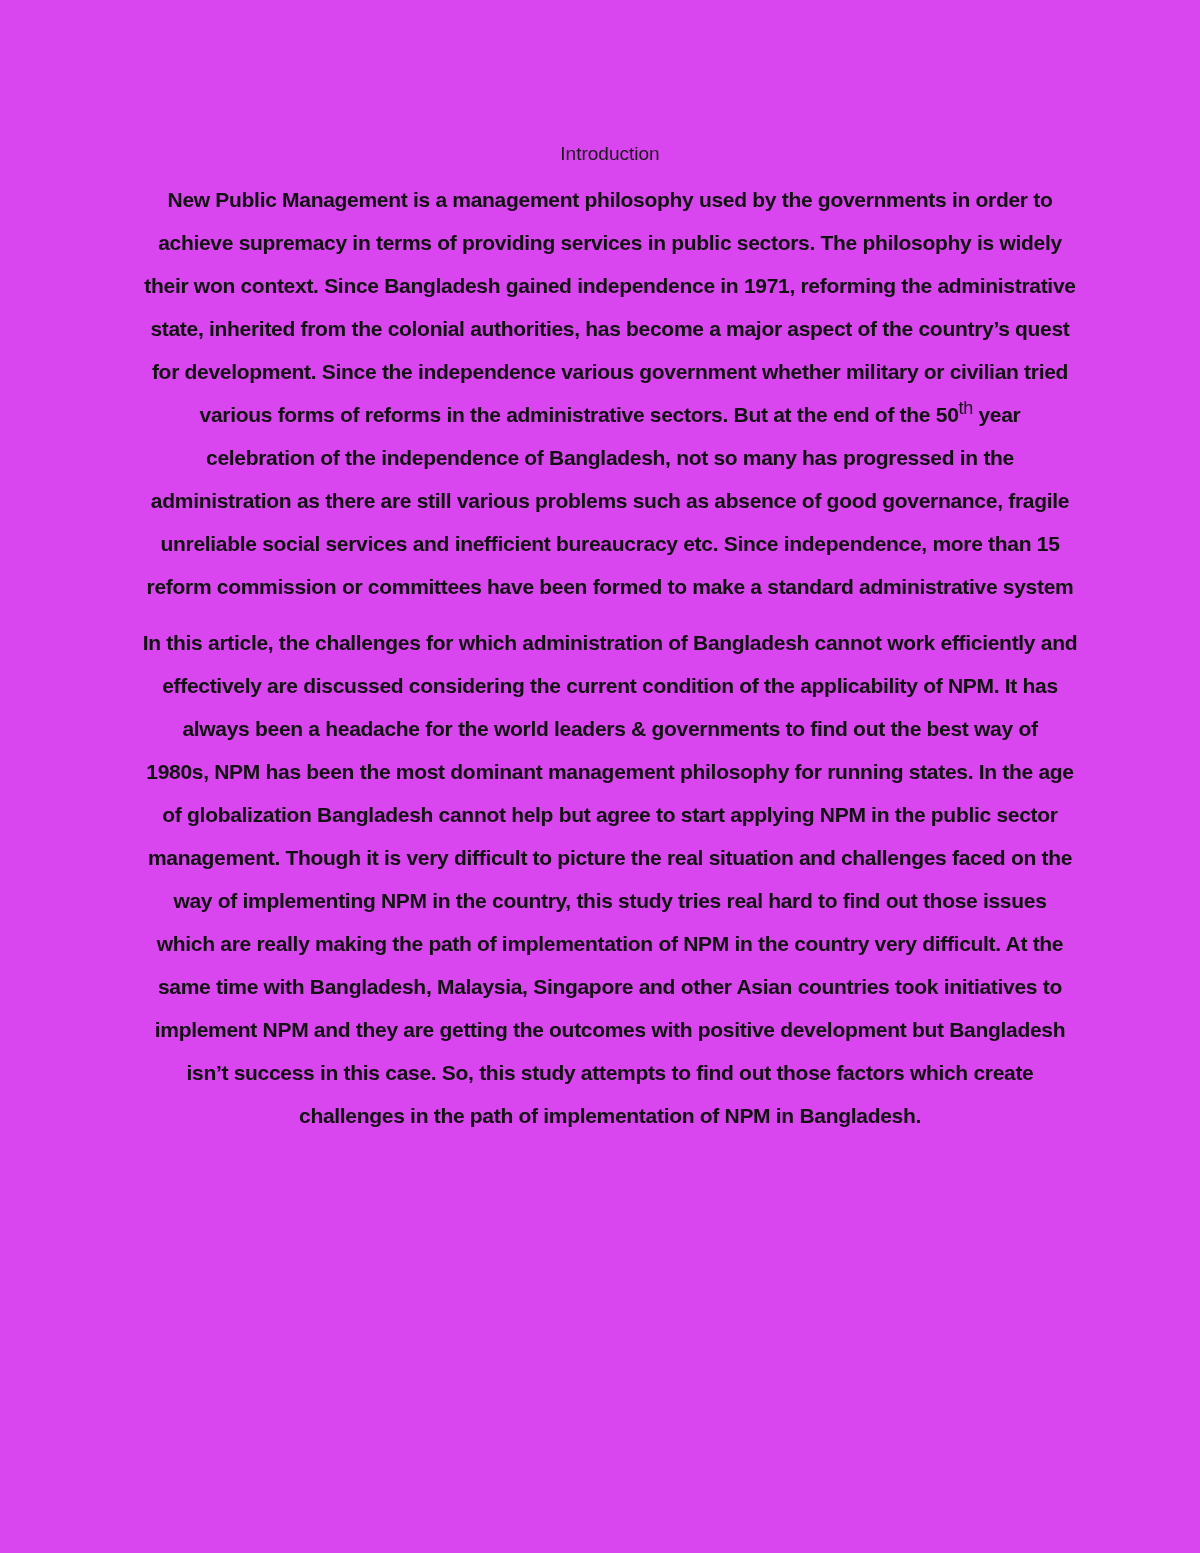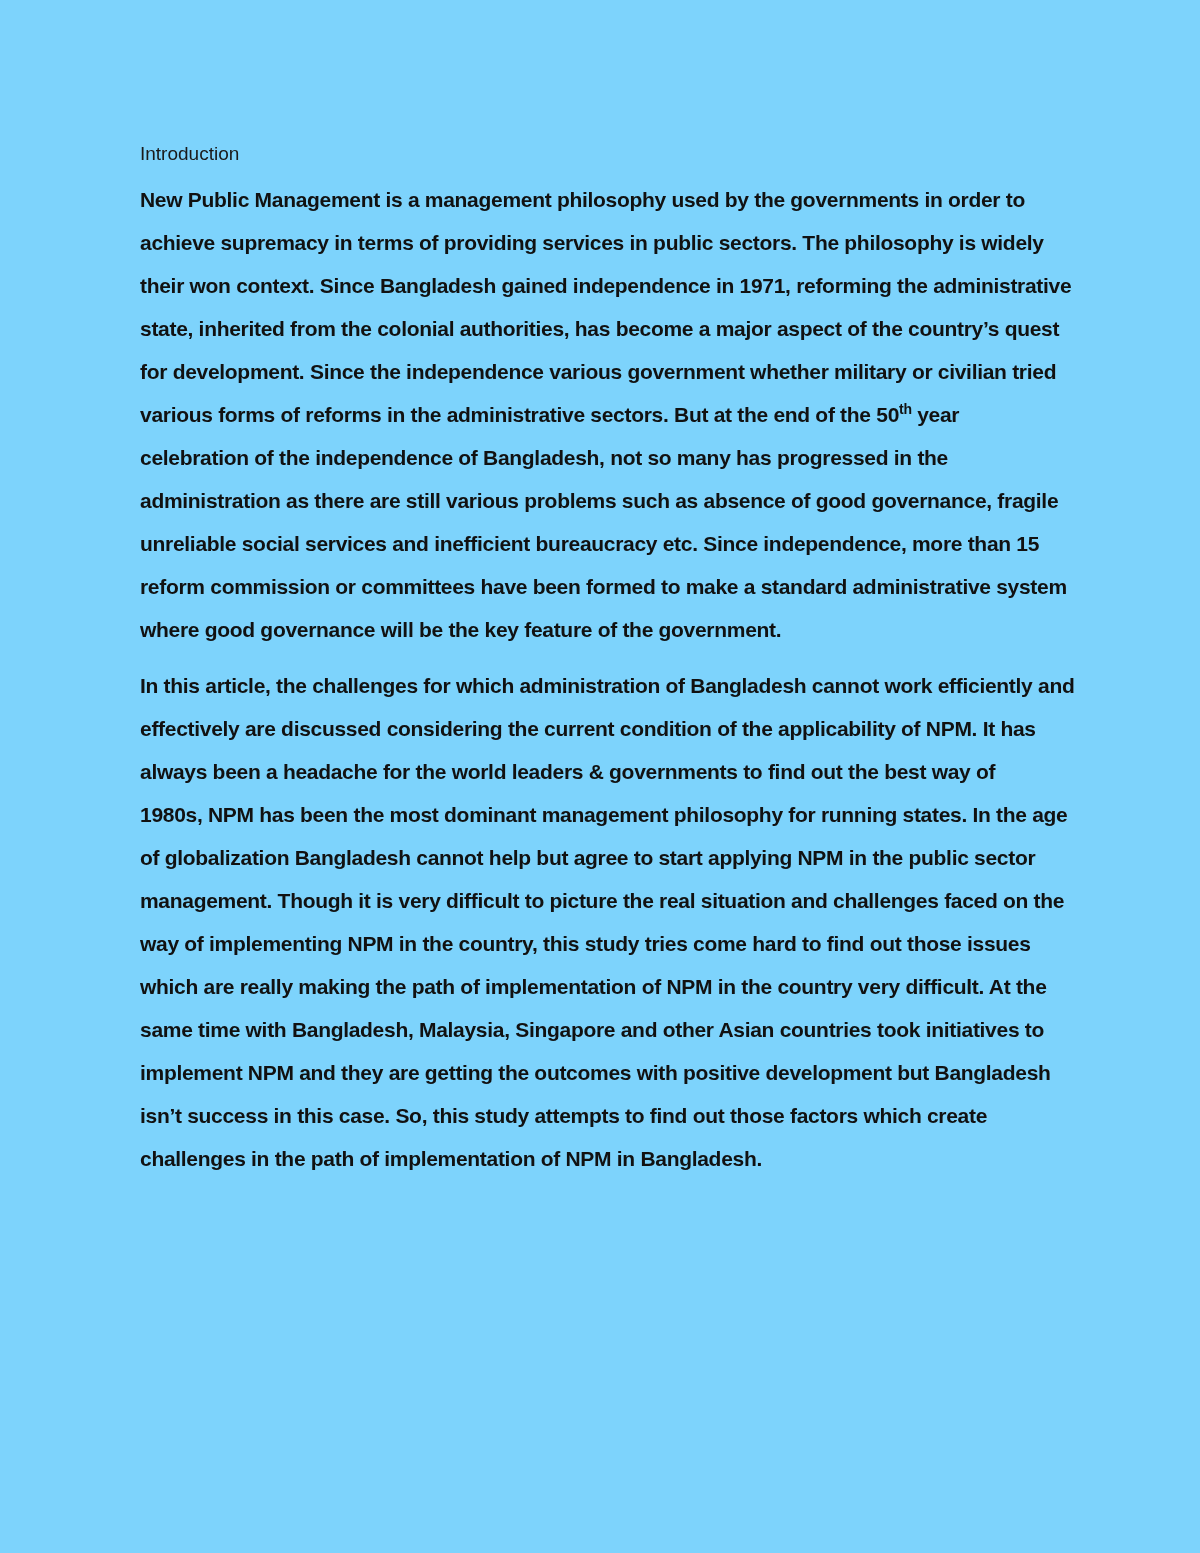--- a/index.html
+++ b/index.html
@@ -4,22 +4,23 @@
 <style>
   * { margin: 0; padding: 0; box-sizing: border-box; }
   html, body {
     background: #ffffff;
     font-family: "Liberation Sans", sans-serif;
   }
   .page {
     position: relative;
     width: 1200px;
     height: 1553px;
-    background: #7dd3fc;
+    background: #d946ef;
     overflow: hidden;
+    text-align: center;
   }
   .content {
     position: absolute;
     left: 140px;
     top: 141px;
     width: 940px;
   }
   .heading {
     font-size: 19px;
     font-weight: 400;
@@ -32,22 +33,22 @@
   }
   .line {
     font-size: 21px;
     font-weight: 700;
     line-height: 43px;
     letter-spacing: -0.3px;
     color: #111111;
     white-space: pre;
   }
   .line sup {
-    font-size: 14px;
-    font-weight: 700;
+    font-size: 18px;
+    font-weight: 400;
     vertical-align: baseline;
     position: relative;
     top: -8px;
     line-height: 0;
   }
 </style>
 </head>
 <body>
 
 <div class="page">
@@ -57,30 +58,29 @@
         <div class="line">New Public Management is a management philosophy used by the governments in order to</div>
         <div class="line">achieve supremacy in terms of providing services in public sectors. The philosophy is widely</div>
         <div class="line">their won context. Since Bangladesh gained independence in 1971, reforming the administrative</div>
         <div class="line">state, inherited from the colonial authorities, has become a major aspect of the country’s quest</div>
         <div class="line">for development. Since the independence various government whether military or civilian tried</div>
         <div class="line">various forms of reforms in the administrative sectors. But at the end of the 50<sup>th</sup> year</div>
         <div class="line">celebration of the independence of Bangladesh, not so many has progressed in the</div>
         <div class="line">administration as there are still various problems such as absence of good governance, fragile</div>
         <div class="line">unreliable social services and inefficient bureaucracy etc. Since independence, more than 15</div>
         <div class="line">reform commission or committees have been formed to make a standard administrative system</div>
-        <div class="line">where good governance will be the key feature of the government.</div>
       </div>
     <div class="paragraph">
         <div class="line">In this article, the challenges for which administration of Bangladesh cannot work efficiently and</div>
         <div class="line">effectively are discussed considering the current condition of the applicability of NPM. It has</div>
         <div class="line">always been a headache for the world leaders &amp; governments to find out the best way of</div>
         <div class="line">1980s, NPM has been the most dominant management philosophy for running states. In the age</div>
         <div class="line">of globalization Bangladesh cannot help but agree to start applying NPM in the public sector</div>
         <div class="line">management. Though it is very difficult to picture the real situation and challenges faced on the</div>
-        <div class="line">way of implementing NPM in the country, this study tries come hard to find out those issues</div>
+        <div class="line">way of implementing NPM in the country, this study tries real hard to find out those issues</div>
         <div class="line">which are really making the path of implementation of NPM in the country very difficult. At the</div>
         <div class="line">same time with Bangladesh, Malaysia, Singapore and other Asian countries took initiatives to</div>
         <div class="line">implement NPM and they are getting the outcomes with positive development but Bangladesh</div>
         <div class="line">isn’t success in this case. So, this study attempts to find out those factors which create</div>
         <div class="line">challenges in the path of implementation of NPM in Bangladesh.</div>
       </div>
   </div>
 </div>
 
 </body></html>

